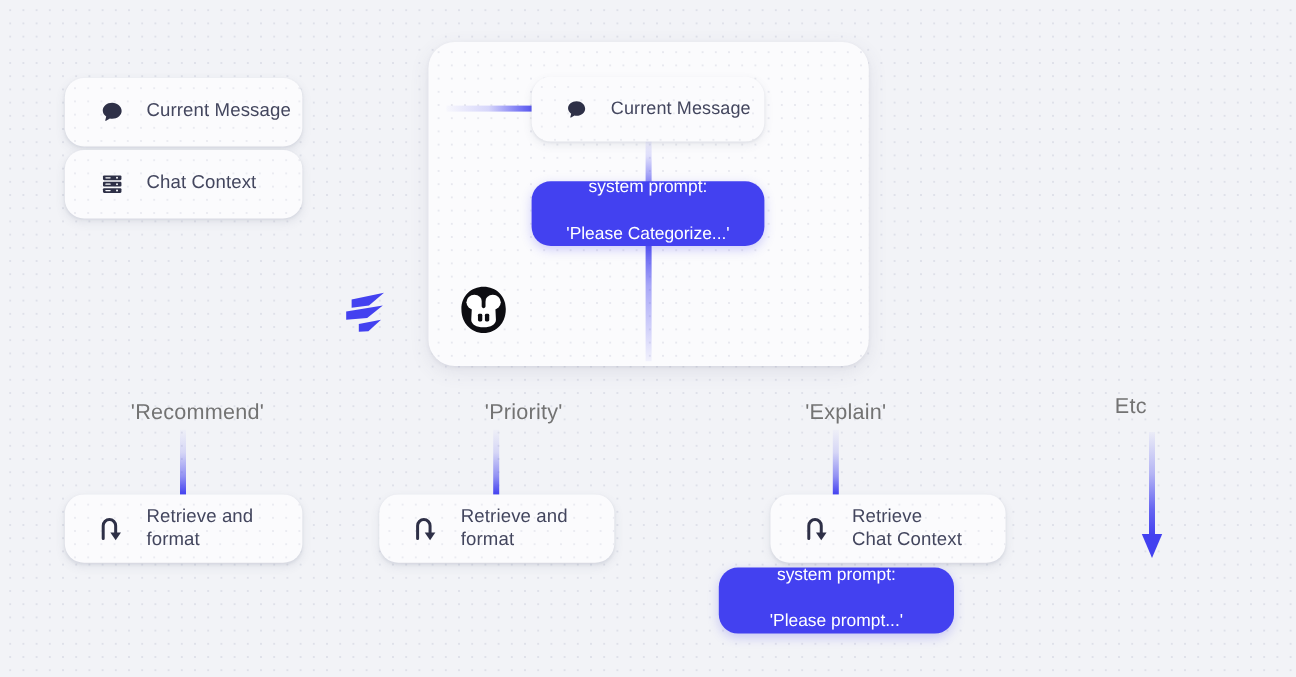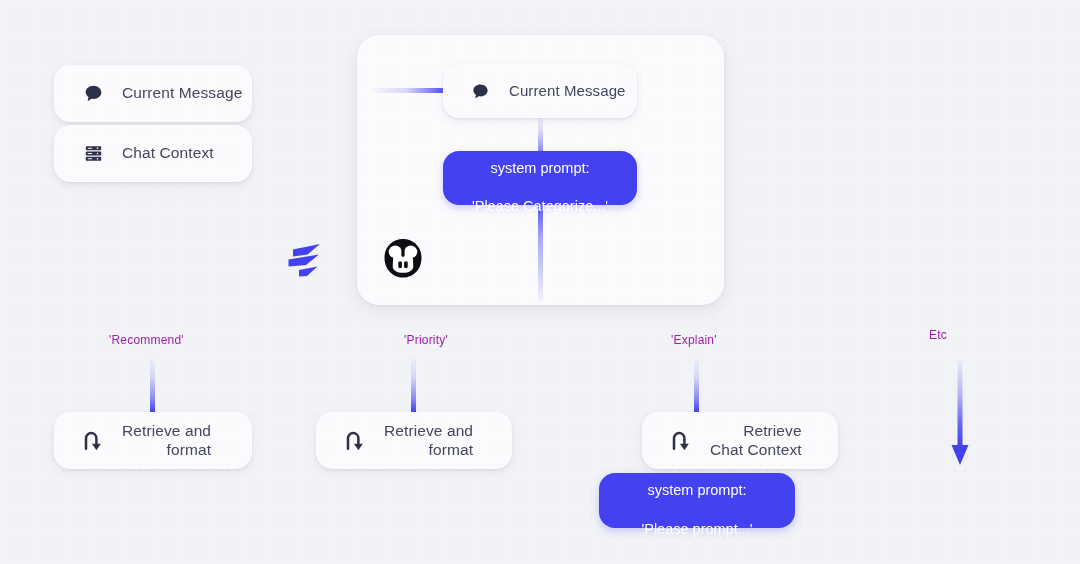--- a/index.html
+++ b/index.html
@@ -35,21 +35,20 @@
   
   .card {
     position: absolute;
     background: #fbfbfd;
     border-radius: 16px;
     box-shadow: 0 3px 8px rgba(80,85,120,0.10),
                 0 1px 2px rgba(80,85,120,0.08);
     display: flex;
     align-items: center;
     box-sizing: border-box;
-    text-align: right;
   }
   .card::after {
     content: "";
     position: absolute;
     inset: 0;
     border-radius: 16px;
     background-image: radial-gradient(rgba(120,125,160,0.13) 0.9px, transparent 1px);
     background-size: 11px 11px;
     background-position: 3px 3px;
     pointer-events: none;
@@ -100,21 +99,21 @@
     pointer-events: none;
   }
 
   
   .prompt {
     position: absolute;
     background: #4341f0;
     border-radius: 16px;
     color: #ffffff;
     display: flex;
-    align-items: center;
+    align-items: flex-end;
     justify-content: center;
     text-align: center;
     font-size: 14.5px;
     line-height: 1.33;
     white-space: pre-line;
     box-shadow: 0 3px 9px rgba(67,65,240,0.25);
     z-index: 4;
   }
 
   
@@ -144,22 +143,22 @@
                 rgba(67,65,240,0.02) 0%,
                 rgba(67,65,240,0.20) 45%,
                 rgba(67,65,240,0.70) 78%,
                 rgba(67,65,240,1) 100%);
     z-index: 2;
   }
 
   
   .branch-label {
     position: absolute;
-    color: #a21caf;
-    font-size: 12px;
+    color: #737373;
+    font-size: 18px;
     letter-spacing: 0.2px;
     white-space: nowrap;
     z-index: 3;
   }
 
   
   .etc-arrow {
     position: absolute;
     z-index: 3;
   }

